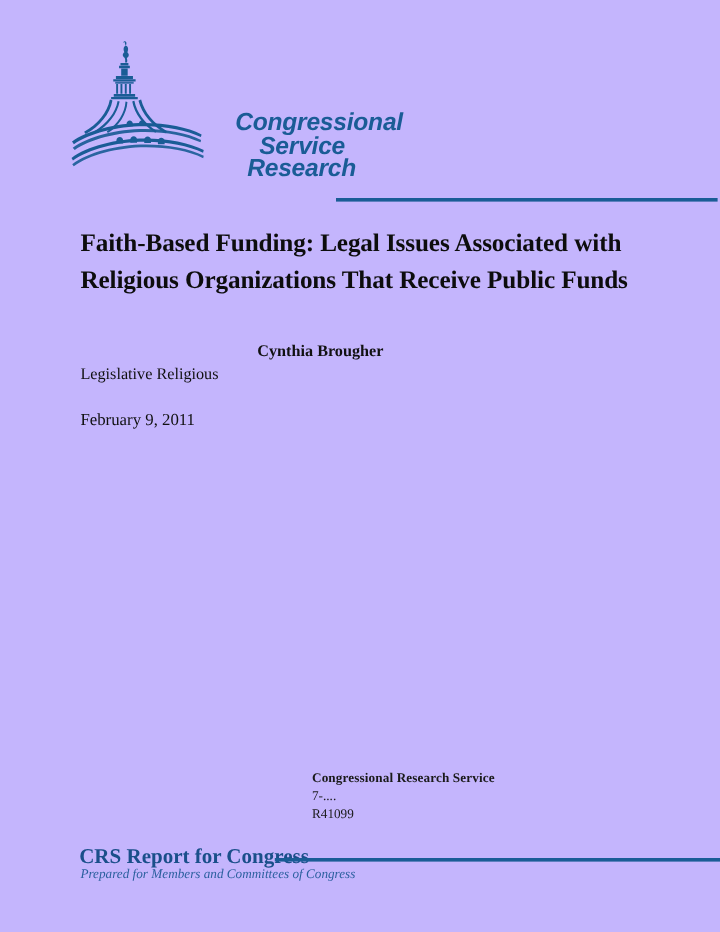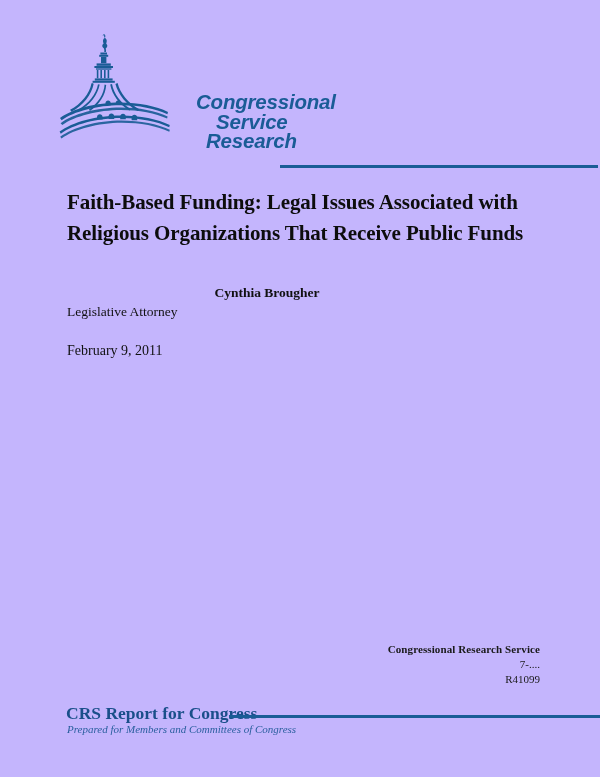--- a/index.html
+++ b/index.html
@@ -102,21 +102,21 @@
     line-height: 19px;
     color: #111111;
   }
 
   
   .footer-meta {
     position: absolute;
     right: 60px;
     top: 642px;
     width: 280px;
-    text-align: right;
+    text-align: left;
     color: #1a1a1a;
   }
   .fm-org {
     font-size: 11px;
     font-weight: bold;
     line-height: 15px;
     letter-spacing: 0.1px;
   }
   .fm-line {
     font-size: 11px;
@@ -219,21 +219,21 @@
       <span class="wm-line r2">Research</span>
     </div>
 
     <div class="rule-top"></div>
   </div>
 
   <h1 class="title">Faith-Based Funding: Legal Issues Associated with Religious Organizations That Receive Public Funds</h1>
 
   <div class="author-block">
     <div class="author-name">Cynthia Brougher</div>
-    <div class="author-role">Legislative Attorney</div>
+    <div class="author-role">Legislative Religious</div>
     <div class="pub-date">February 9, 2011</div>
   </div>
 
   <div class="footer-meta">
     <div class="fm-org">Congressional Research Service</div>
     <div class="fm-line">7-....</div>
     <div class="fm-line">R41099</div>
   </div>
 
   <div class="crs-banner">

